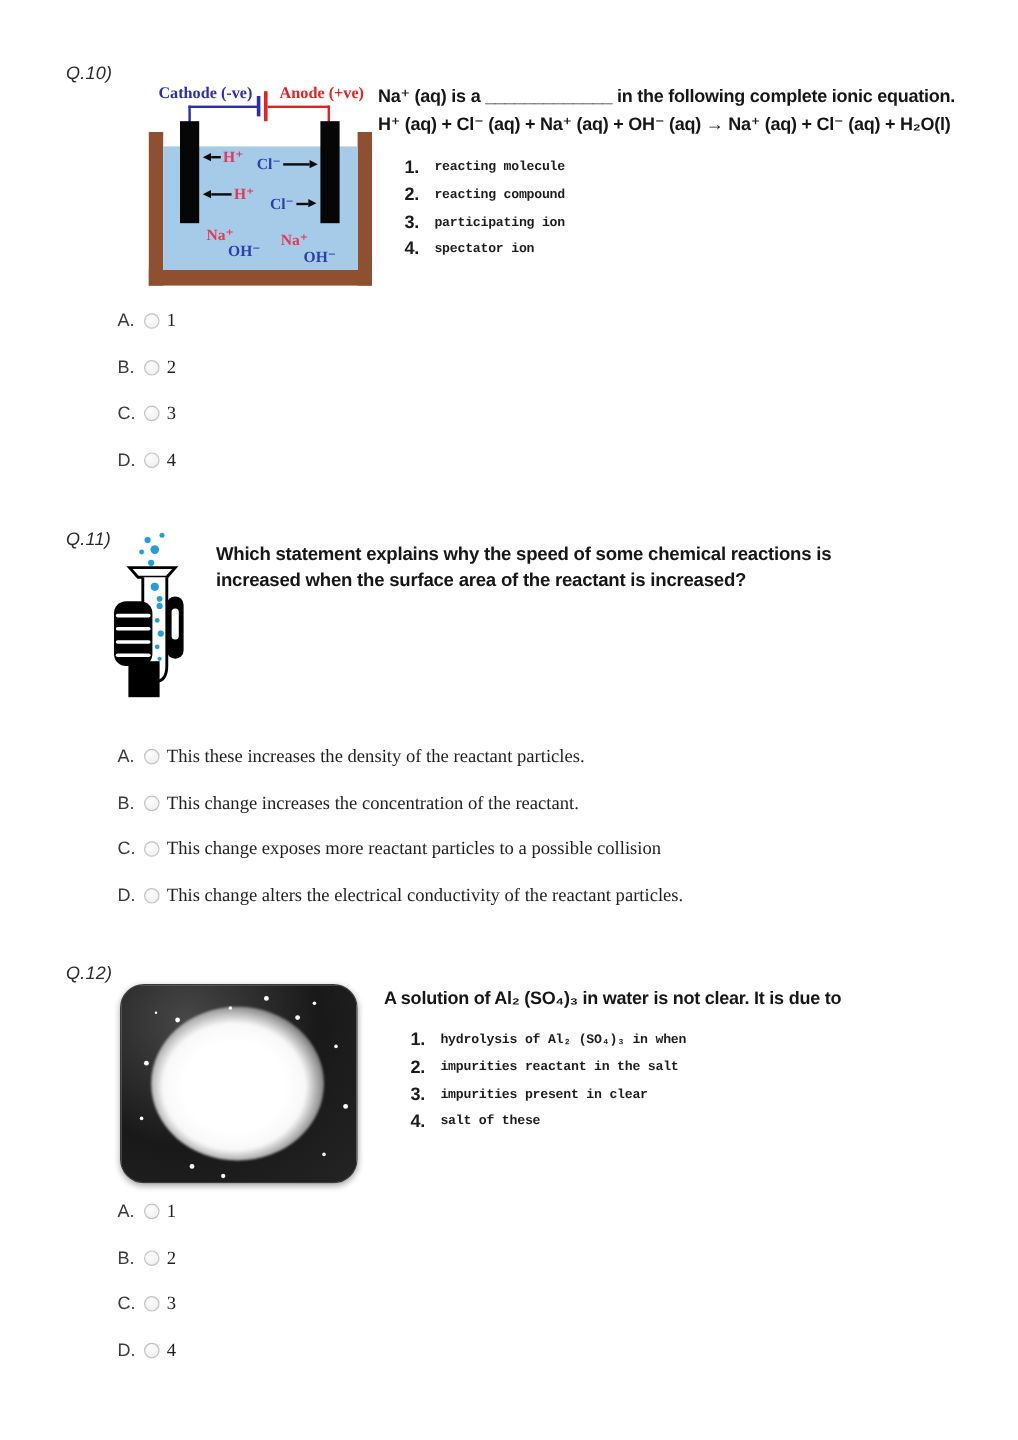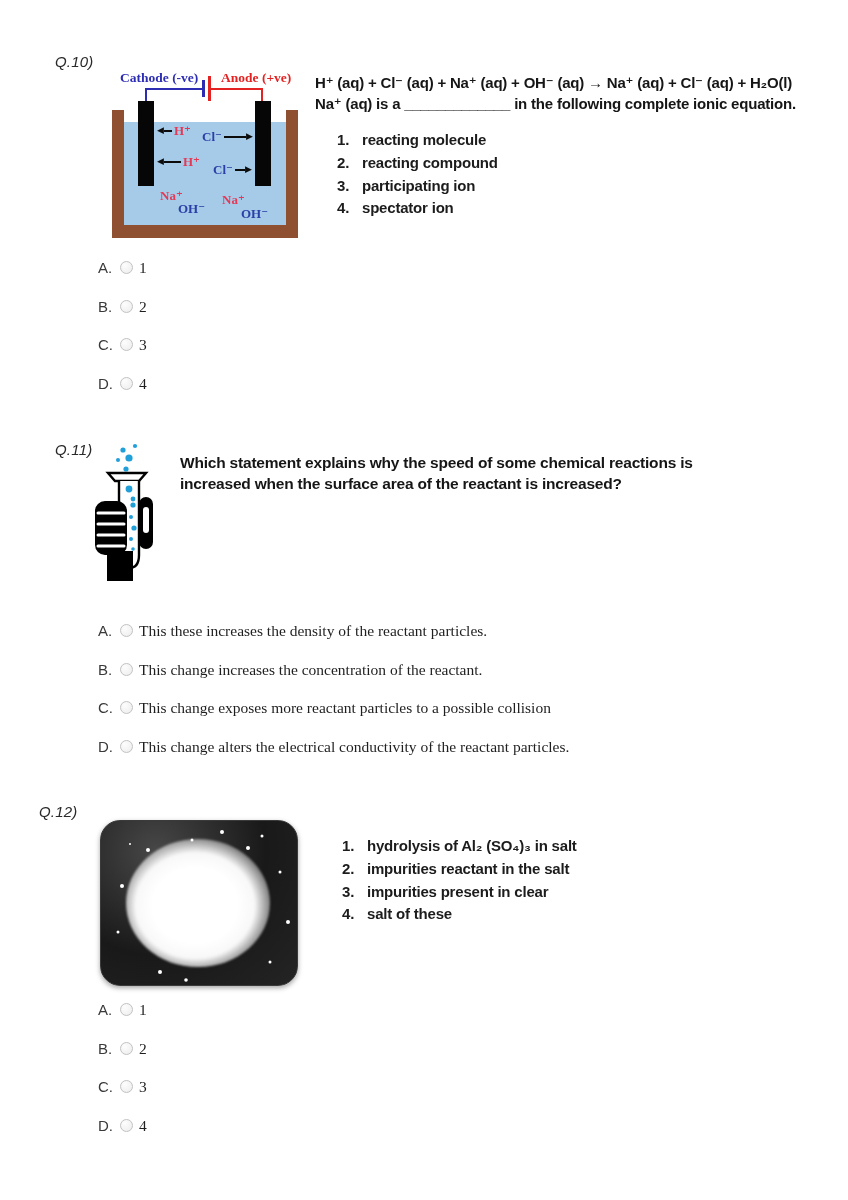--- a/index.html
+++ b/index.html
@@ -11,32 +11,32 @@
   .page{position:relative; width:848px; height:1200px; background:#fff; overflow:hidden;
          font-family:"Liberation Sans","DejaVu Sans",sans-serif; color:#1c1c1c;}
   .abs{position:absolute;}
   .qlabel{font-style:italic; font-size:15px; color:#2a2a2a; letter-spacing:.2px;}
   .bold-sans{font-weight:700; font-size:15px; letter-spacing:-0.2px; color:#161616; line-height:21px;}
 
   
   .choices{margin-top:15px; margin-left:22px;}
   .choice{display:flex; line-height:22.8px;}
   .cnum{min-width:25px; font-weight:700; font-size:15px; letter-spacing:-0.2px;}
-  .ctext{font-weight:700; font-size:15px; letter-spacing:-0.2px;}
+  .ctext{font-weight:700; font-size:11px; letter-spacing:-0.2px;font-family:Liberation Mono, monospace;}
 
   
   .opts{display:flex; flex-direction:column;}
   .opt-row{height:38.6px; display:flex; align-items:flex-start;}
   .letter{min-width:19px; font-size:15px; color:#3a3a3a; line-height:16px;}
   .radio{width:13px; height:13px; border-radius:50%; border:1px solid #c2c2c2; flex:none;
          background:radial-gradient(circle at 35% 30%, #fdfdfd, #ececec); margin:1px 6px 0 3px; cursor:pointer;}
   .optval{font-family:"Liberation Serif","DejaVu Serif",serif; font-size:15.5px; color:#1f1f1f; line-height:16px;}
 
   
-  .electro{width:197px; height:170px;}
+  .electro{width:197px; height:170px;margin-left:12px;}
   .electro .lbl{position:absolute; font-family:"Liberation Serif","DejaVu Serif",serif;
                 font-weight:700; font-size:13.5px; line-height:1;}
   .wire{position:absolute; background:var(--cathode-blue);}
   .wire.red{background:var(--anode-red);}
   .batt-neg{position:absolute; width:3px; height:17px; background:var(--cathode-blue);}
   .batt-pos{position:absolute; width:3px; height:25px; background:var(--anode-red);}
   .wall{position:absolute; background:var(--tank-brown);}
   .solution{position:absolute; background:var(--solution-blue);}
   .electrode{position:absolute; width:16px; height:85px; background:#060606;}
   .ionrow{position:absolute; display:flex; align-items:center;}
@@ -110,22 +110,22 @@
         <span class="aline" style="width:10px;"></span>
         <span class="arr">▶</span>
     </div>
     <span class="ion red abs" style="left:48px;  top:121px;">Na⁺</span>
     <span class="ion blue abs" style="left:66px;  top:134px;">OH⁻</span>
     <span class="ion red abs" style="left:110px; top:125px;">Na⁺</span>
     <span class="ion blue abs" style="left:129px; top:139px;">OH⁻</span>
   </div>
 
   <div class="abs" style="left:315px; top:70px; width:530px;">
+    <div class="bold-sans">Na⁺ (aq) is a _____________ in the following complete ionic equation.</div>
     <div class="bold-sans" style="margin-top:2px;">H⁺ (aq) + Cl⁻ (aq) + Na⁺ (aq) + OH⁻ (aq) → Na⁺ (aq) + Cl⁻ (aq) + H₂O(l)</div>
-    <div class="bold-sans">Na⁺ (aq) is a _____________ in the following complete ionic equation.</div>
     <div class="choices">
       <div class="choice">
           <span class="cnum">1.</span>
           <span class="ctext">reacting molecule</span>
         </div>
       <div class="choice">
           <span class="cnum">2.</span>
           <span class="ctext">reacting compound</span>
         </div>
       <div class="choice">
@@ -207,32 +207,33 @@
         <span class="radio"></span>
         <span class="optval">This change exposes more reactant particles to a possible collision</span>
       </div>
     <div class="opt-row">
         <span class="letter">D.</span>
         <span class="radio"></span>
         <span class="optval">This change alters the electrical conductivity of the reactant particles.</span>
       </div>
   </div>
 
-  <div class="abs qlabel" style="left:39px; top:803px;">Q.12)</div>
+  <div class="abs qlabel" style="left:55px; top:803px;">Q.12)</div>
 
   <div class="abs powder-img" style="left:100px; top:820px;">
     <div class="powder-pile"></div>
     <div class="speck"></div>
   </div>
 
   <div class="abs" style="left:320px; top:822px; width:500px;">
+    <div class="bold-sans">A solution of Al₂ (SO₄)₃ in water is not clear. It is due to</div>
     <div class="choices" style="margin-top:13px;">
       <div class="choice">
           <span class="cnum">1.</span>
-          <span class="ctext">hydrolysis of Al₂ (SO₄)₃ in salt</span>
+          <span class="ctext">hydrolysis of Al₂ (SO₄)₃ in when</span>
         </div>
       <div class="choice">
           <span class="cnum">2.</span>
           <span class="ctext">impurities reactant in the salt</span>
         </div>
       <div class="choice">
           <span class="cnum">3.</span>
           <span class="ctext">impurities present in clear</span>
         </div>
       <div class="choice">

